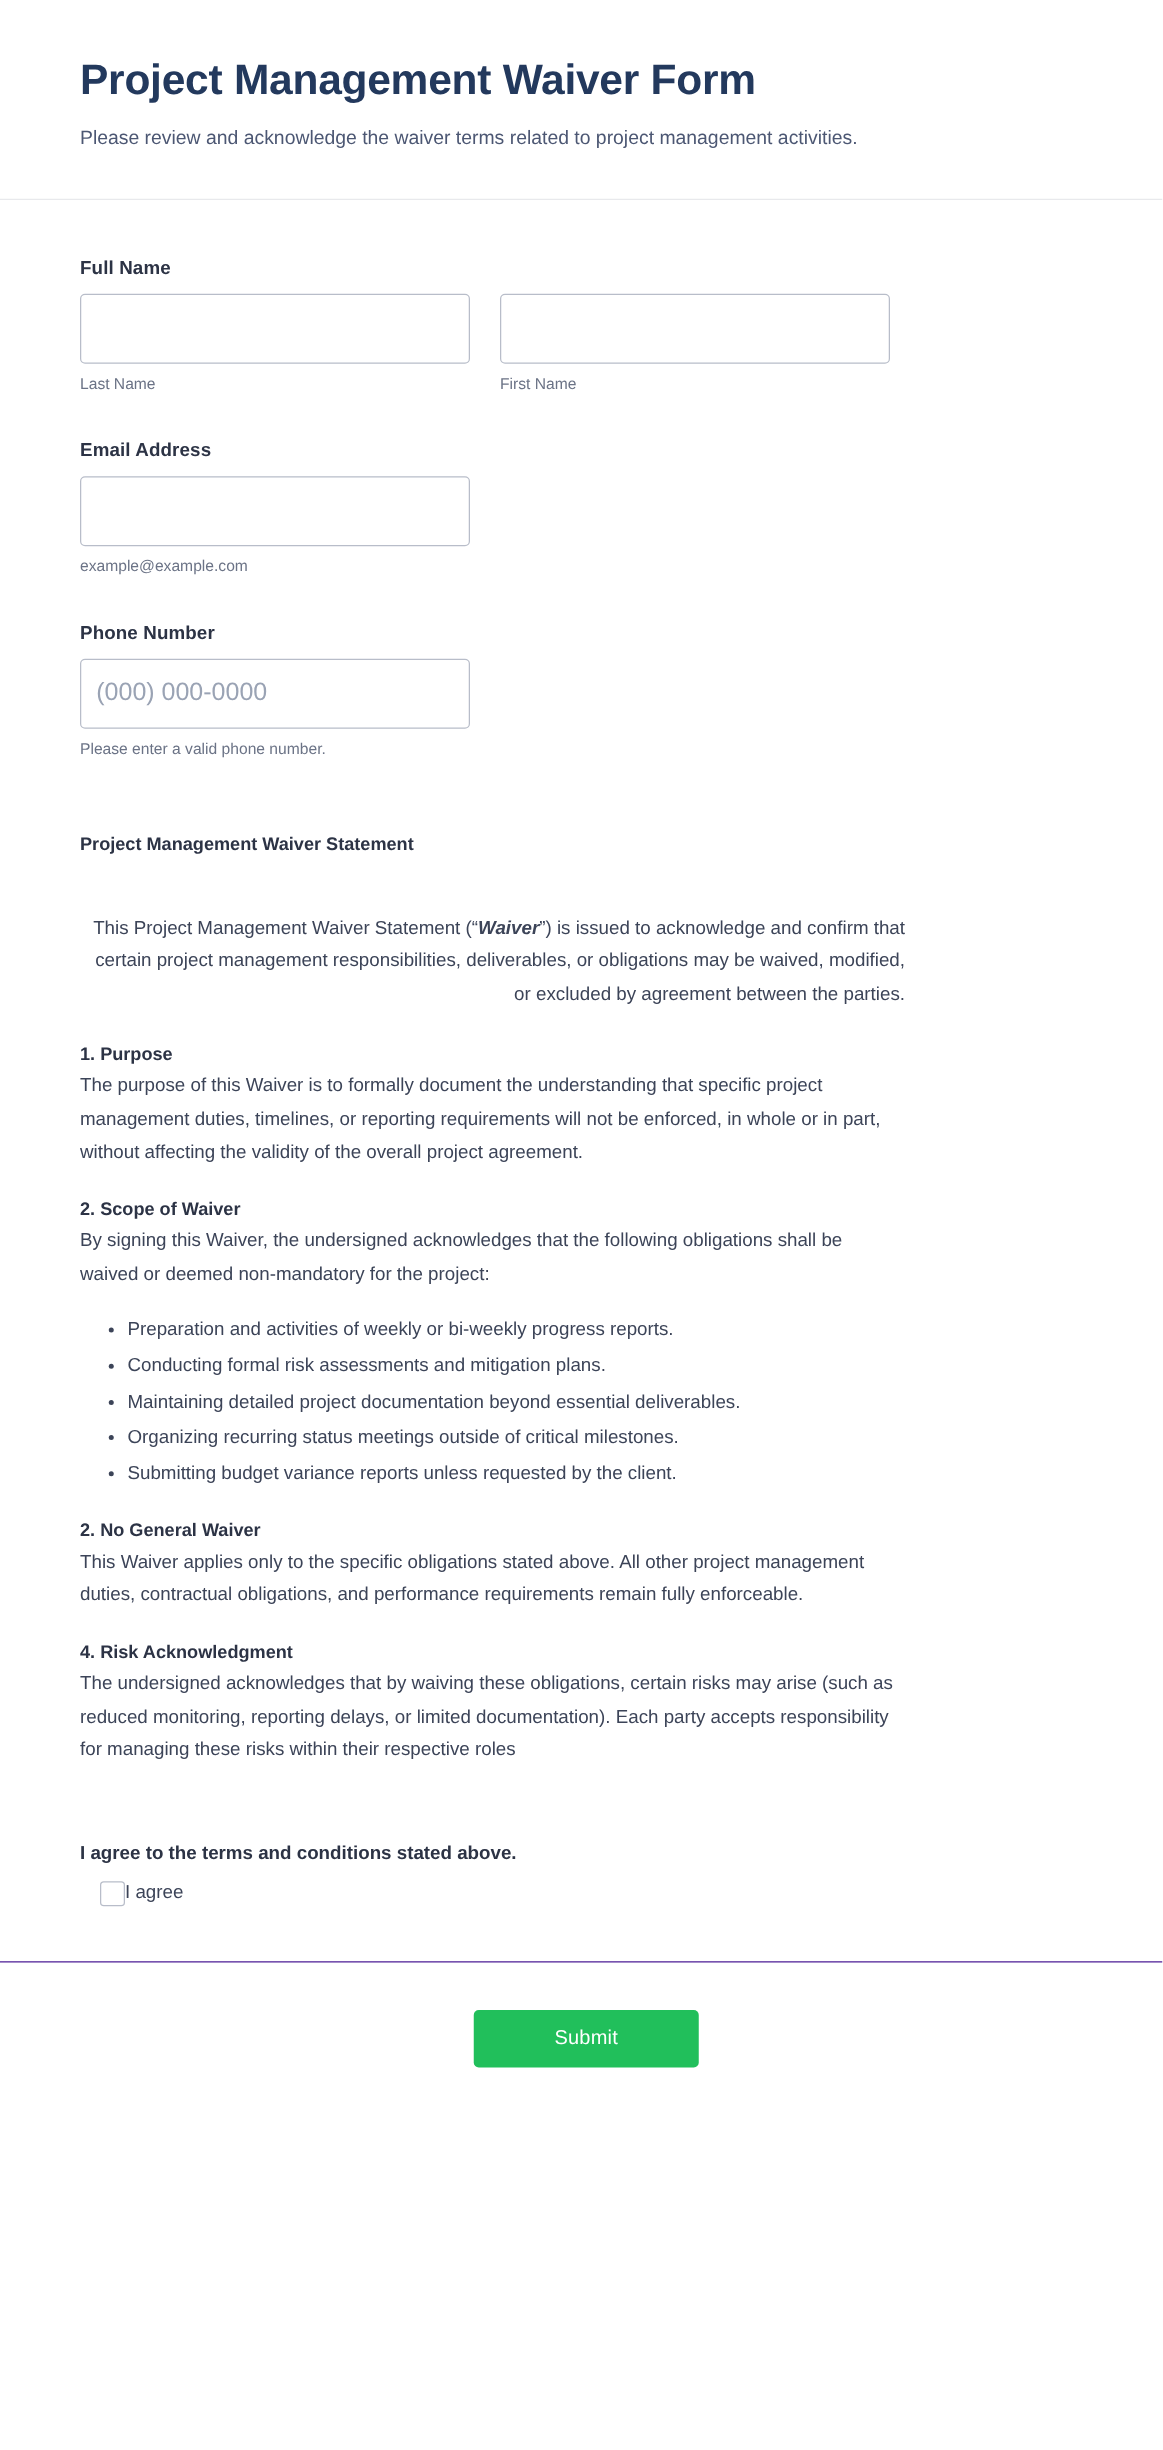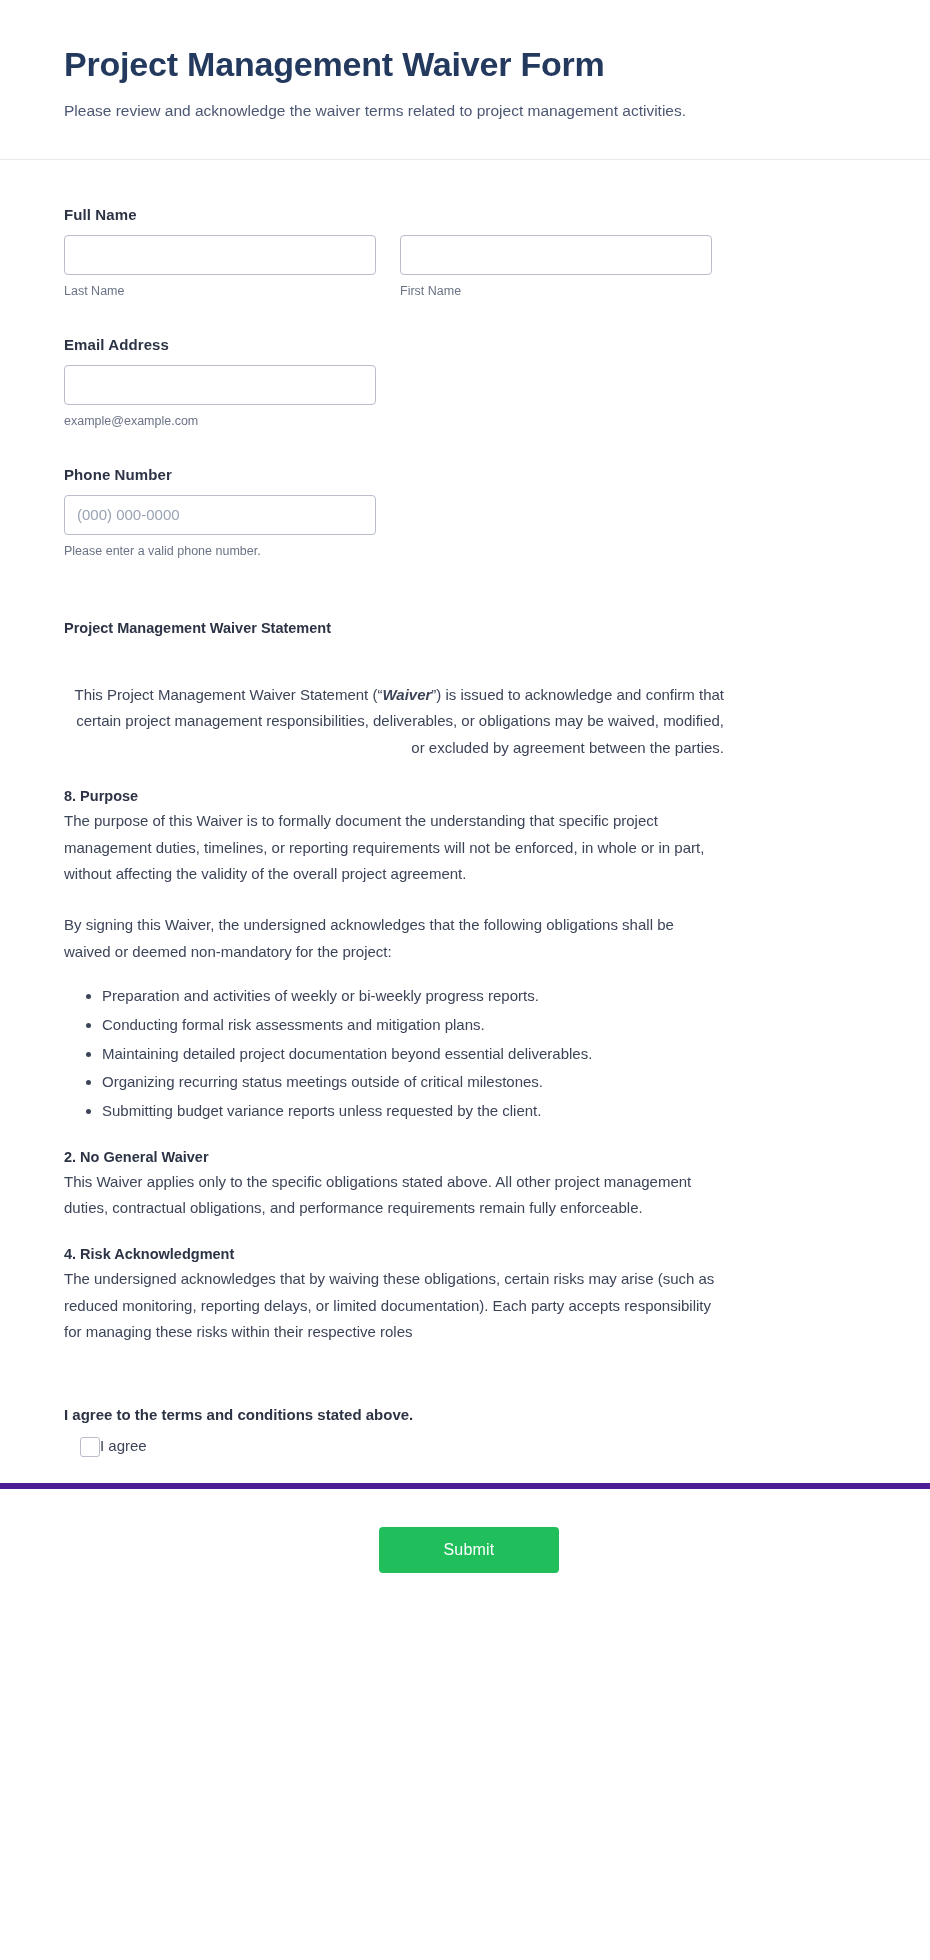--- a/index.html
+++ b/index.html
@@ -59,26 +59,26 @@
   }
 
   .input-row {
     display: flex;
     gap: 24px;
   }
   .input-col { width: 312px; }
 
   .text-input {
     width: 100%;
-    height: 40px;
+    height: 56px;
     border: 1px solid #b8bdc9;
     border-radius: 4px;
     background: #ffffff;
     padding: 8px 12px;
-    font-size: 15px;
+    font-size: 20px;
     font-family: "Liberation Sans", sans-serif;
     color: #2c3345;
     outline: none;
     display: block;
   }
   .text-input::placeholder { color: #9aa3b4; }
   .text-input.wide { width: 312px; }
 
   .sub-label {
     font-size: 12.5px;
@@ -157,21 +157,22 @@
     flex: none;
     display: block;
   }
   .checkbox-label {
     font-size: 15px;
     color: #3c4458;
   }
 
   
   .form-footer {
-    border-top: 6px solid #4c1d95;
+    border-top: 1px solid #4c1d95;
+    margin-top: 18px;
     padding: 38px 64px 44px 72px;
     text-align: center;
   }
   .submit-button {
     display: inline-block;
     background: #21bf5b;
     color: #ffffff;
     font-size: 16px;
     font-family: "Liberation Sans", sans-serif;
     border: none;
@@ -223,25 +224,26 @@
       <input class="text-input wide" type="tel" placeholder="(000) 000-0000" style="">
       <span class="sub-label">Please enter a valid phone number.</span>
     </div>
 
     <div class="waiver-section">
       <div class="waiver-heading">Project Management Waiver Statement</div>
 
       <p class="waiver-intro"><span>This Project Management Waiver Statement (“</span><span class="bi">Waiver</span><span>”) is issued to acknowledge and confirm that certain project management responsibilities, deliverables, or obligations may be waived, modified, or excluded by agreement between the parties.</span></p>
 
       <div class="clause">
-        <div class="clause-title">8. Purpose</div>
+        <div class="clause-title">1. Purpose</div>
         <p class="clause-text">The purpose of this Waiver is to formally document the understanding that specific project management duties, timelines, or reporting requirements will not be enforced, in whole or in part, without affecting the validity of the overall project agreement.</p>
       </div>
 
       <div class="clause">
+        <div class="clause-title">2. Scope of Waiver</div>
         <p class="clause-text">By signing this Waiver, the undersigned acknowledges that the following obligations shall be waived or deemed non-mandatory for the project:</p>
         <ul class="clause-list">
           <li>Preparation and activities of weekly or bi-weekly progress reports.</li>
           <li>Conducting formal risk assessments and mitigation plans.</li>
           <li>Maintaining detailed project documentation beyond essential deliverables.</li>
           <li>Organizing recurring status meetings outside of critical milestones.</li>
           <li>Submitting budget variance reports unless requested by the client.</li>
         </ul>
       </div>
 

